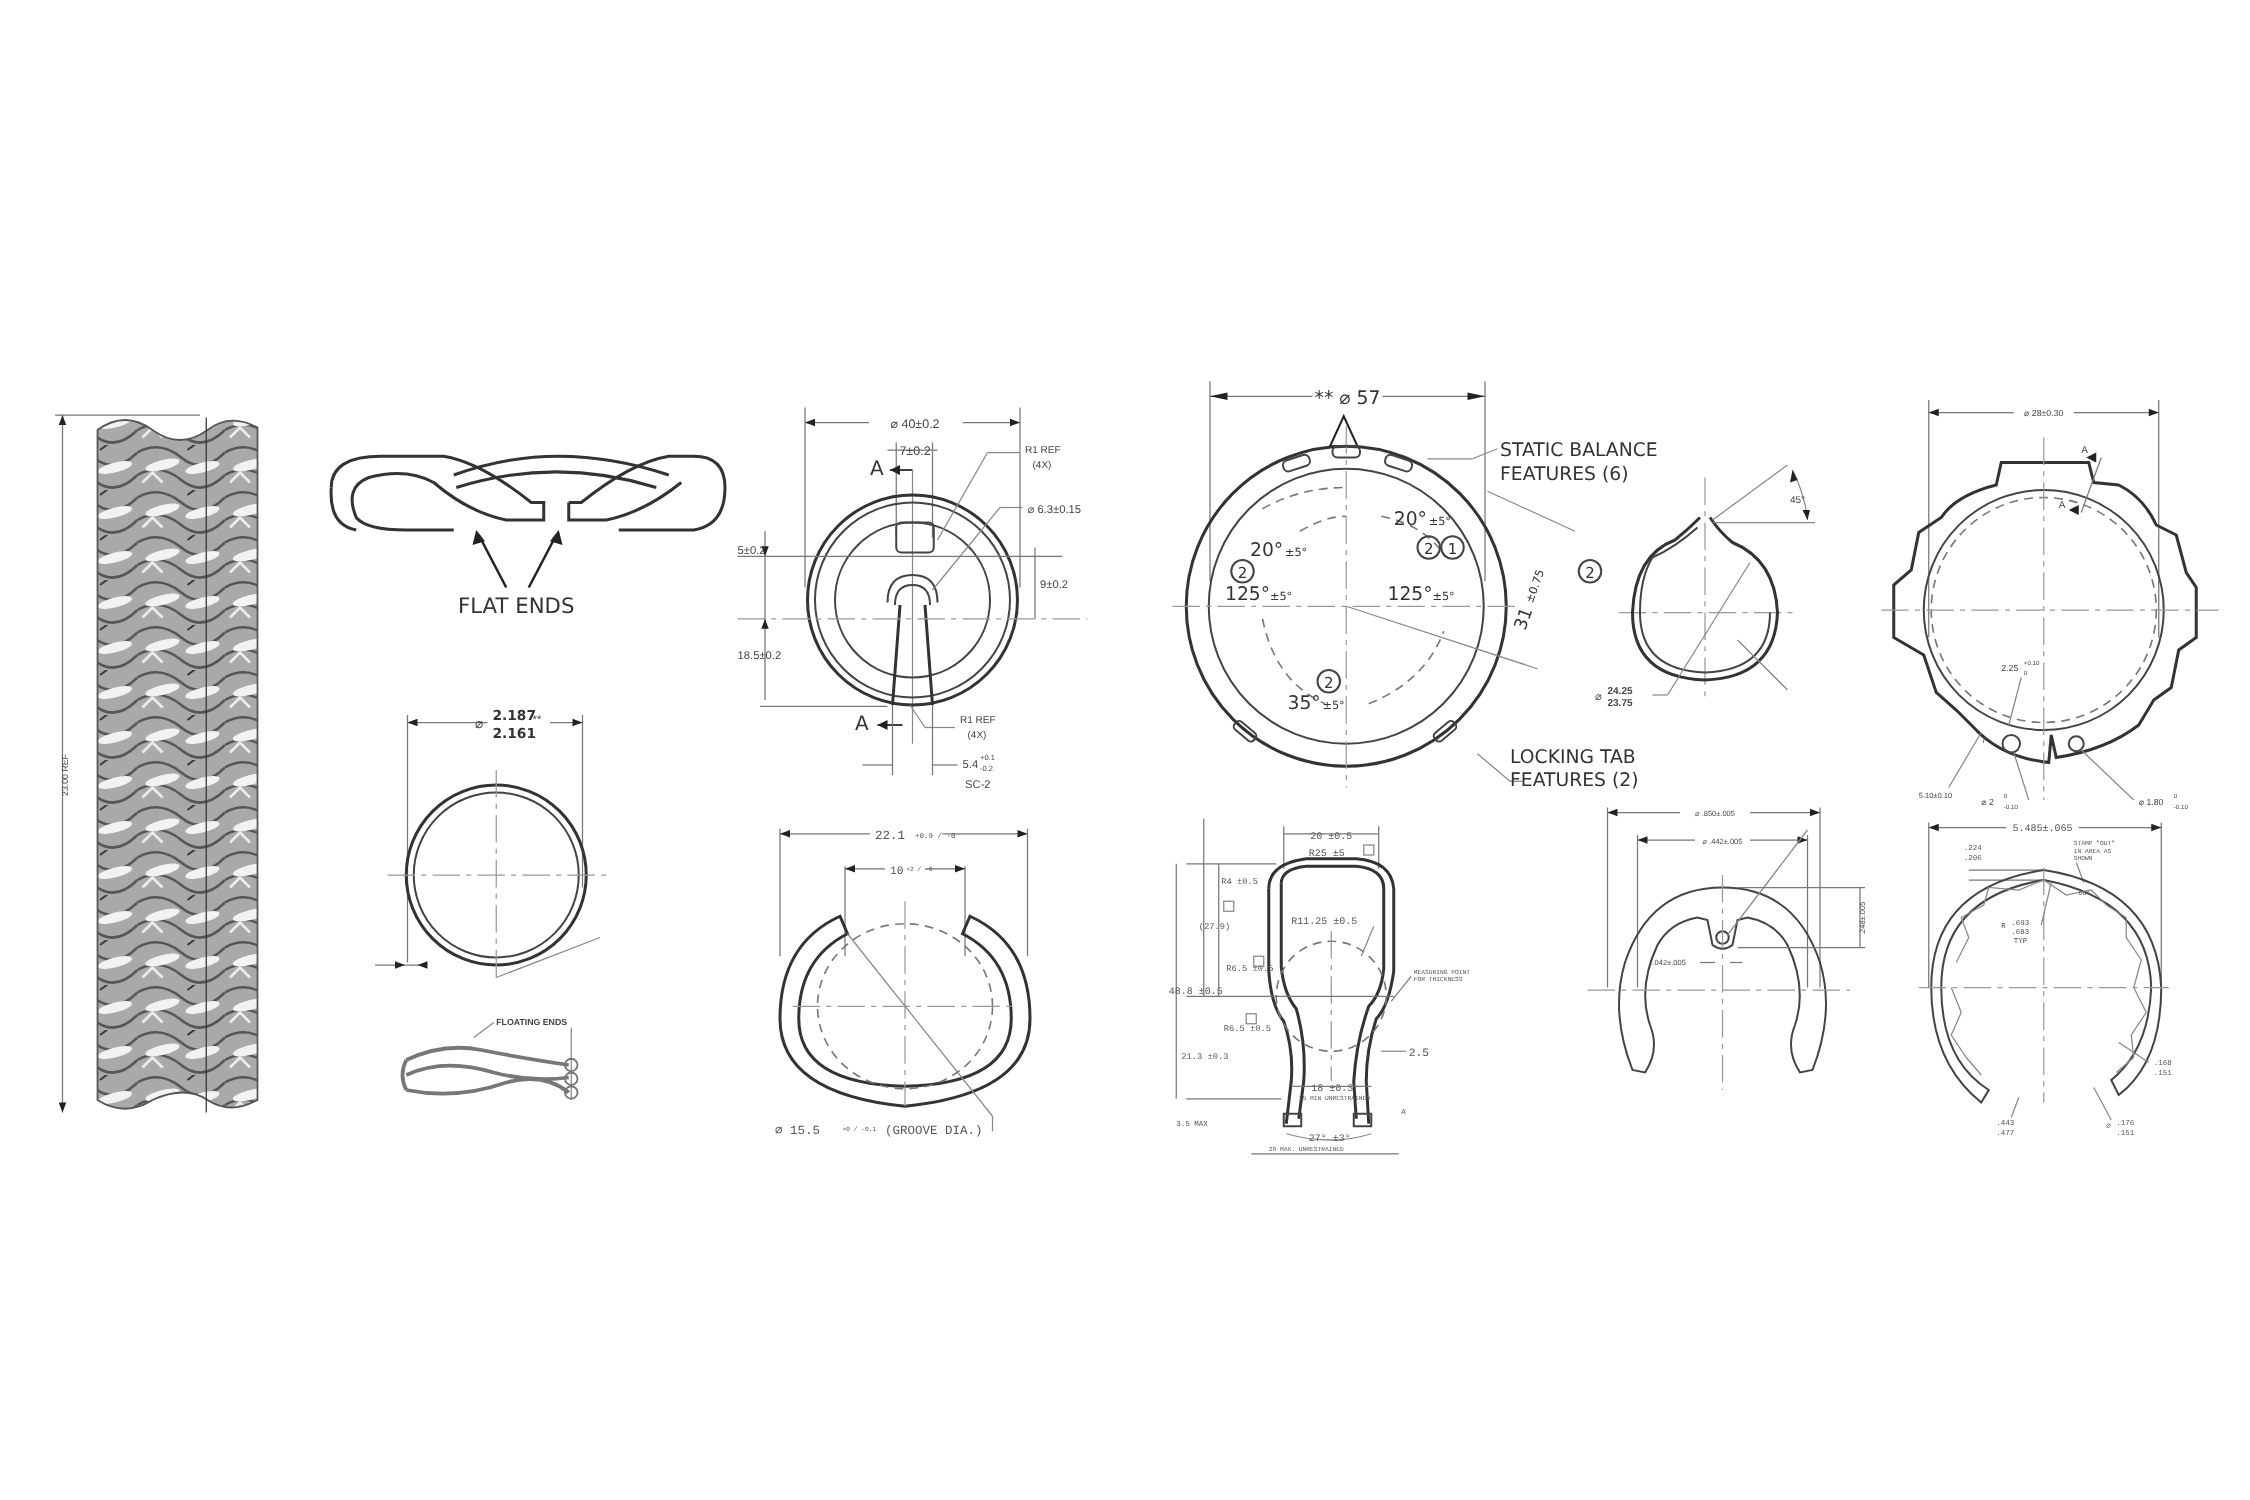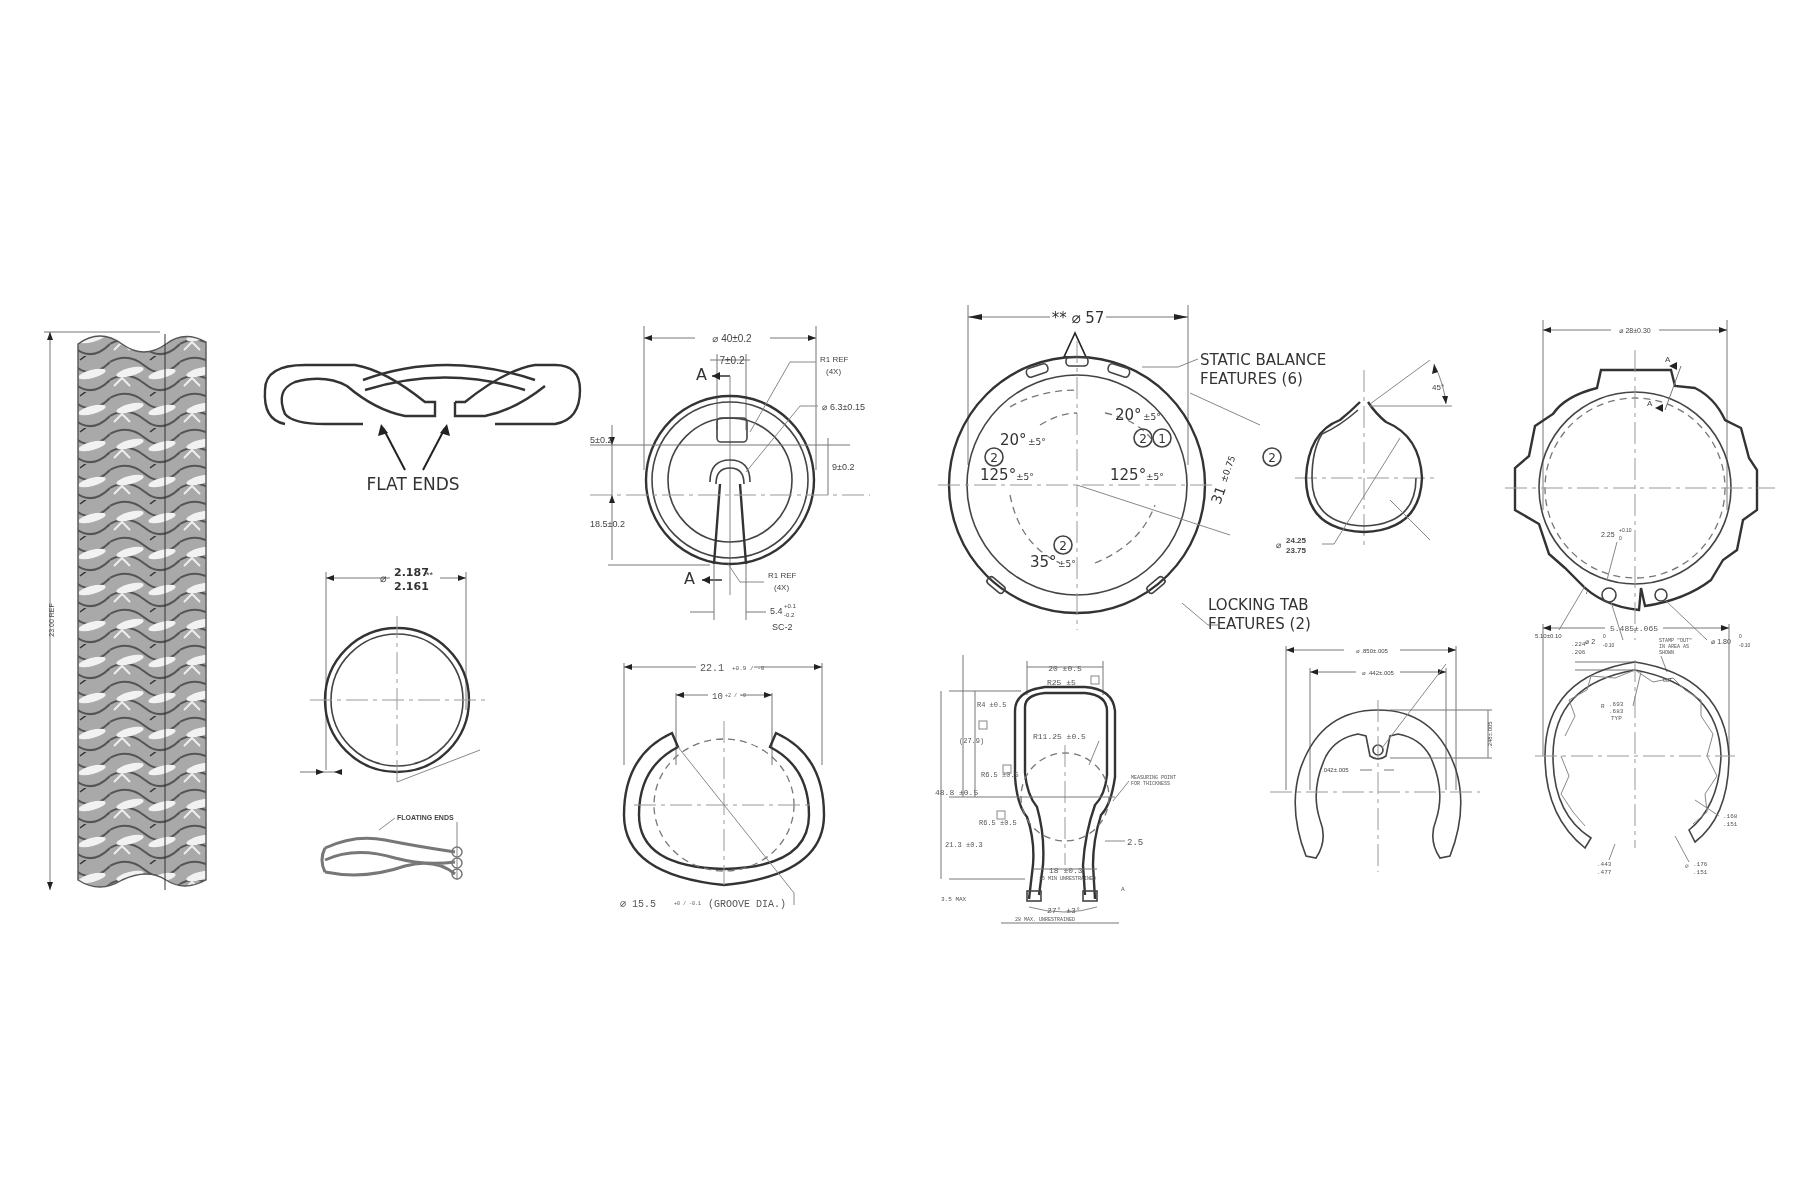--- a/index.html
+++ b/index.html
@@ -232,21 +232,21 @@
     <text x="133" y="255" class="big" font-size="12" text-anchor="middle">2</text>
     <text x="100" y="272" class="big" font-size="15">35°</text>
     <text x="128" y="272" class="big" font-size="9">±5°</text>
     <text x="0" y="0" transform="translate(290,210) rotate(-70)" class="big" font-size="14">31</text>
     <text x="0" y="0" transform="translate(296,188) rotate(-70)" class="big" font-size="9">±0.75</text>
     <circle cx="342" cy="162" r="9" class="ln2"></circle>
     <text x="342" y="167" class="big" font-size="12" text-anchor="middle">2</text>
   </svg>
 </div>
 
-<div class="drawing" style="left:1270px;top:350px;width:180px;height:210px;">
+<div class="drawing" style="left:1270px;top:362px;width:180px;height:210px;">
   <svg width="180" height="210">
     <line x1="94" y1="20" x2="94" y2="200" class="cl"></line>
     <line x1="25" y1="128" x2="165" y2="128" class="cl"></line>
     <path class="ln" d="M90 52 Q80 62 70 70 Q38 82 36 128 Q36 180 94 182 Q150 180 152 128 Q150 86 116 72 Q106 64 98 52"></path>
     <path class="ln2" d="M88 60 Q70 76 52 84 Q42 100 42 128 Q42 174 94 176 Q146 174 146 128"></path>
     <line x1="100" y1="54" x2="160" y2="10" class="thin"></line>
     <line x1="100" y1="56" x2="182" y2="56" class="thin"></line>
     <path class="thin" d="M164 14 Q174 34 176 54"></path>
     <polygon points="164,14 162,24 168,22" class="arrow"></polygon>
     <polygon points="176,54 172,46 178,46" class="arrow"></polygon>
@@ -371,21 +371,21 @@
     <line x1="120" y1="70" x2="222" y2="70" class="dim"></line>
     <line x1="120" y1="118" x2="222" y2="118" class="dim"></line>
     <line x1="218" y1="70" x2="218" y2="118" class="dim"></line>
     <text x="0" y="0" transform="translate(222,108) rotate(-90)" class="txt" font-size="6">.248±.005</text>
     <text x="52" y="132" class="txt" font-size="6">.042±.005</text>
     <line x1="90" y1="130" x2="102" y2="130" class="dim"></line>
     <line x1="114" y1="130" x2="124" y2="130" class="dim"></line>
   </svg>
 </div>
 
-<div class="drawing" style="left:1535px;top:616px;width:265px;height:270px;">
+<div class="drawing" style="left:1535px;top:650px;width:265px;height:270px;">
   <svg width="265" height="270">
     <line x1="8" y1="8" x2="8" y2="140" class="dim"></line>
     <line x1="194" y1="8" x2="194" y2="140" class="dim"></line>
     <line x1="8" y1="12" x2="70" y2="12" class="dim"></line>
     <line x1="128" y1="12" x2="194" y2="12" class="dim"></line>
     <polygon points="8,12 16,9 16,15" class="arrow"></polygon>
     <polygon points="194,12 186,9 186,15" class="arrow"></polygon>
     <text x="99" y="15" class="mono" font-size="8" text-anchor="middle">5.485±.065</text>
     <text x="36" y="30" class="mono" font-size="6">.224</text>
     <text x="36" y="38" class="mono" font-size="6">.206</text>

